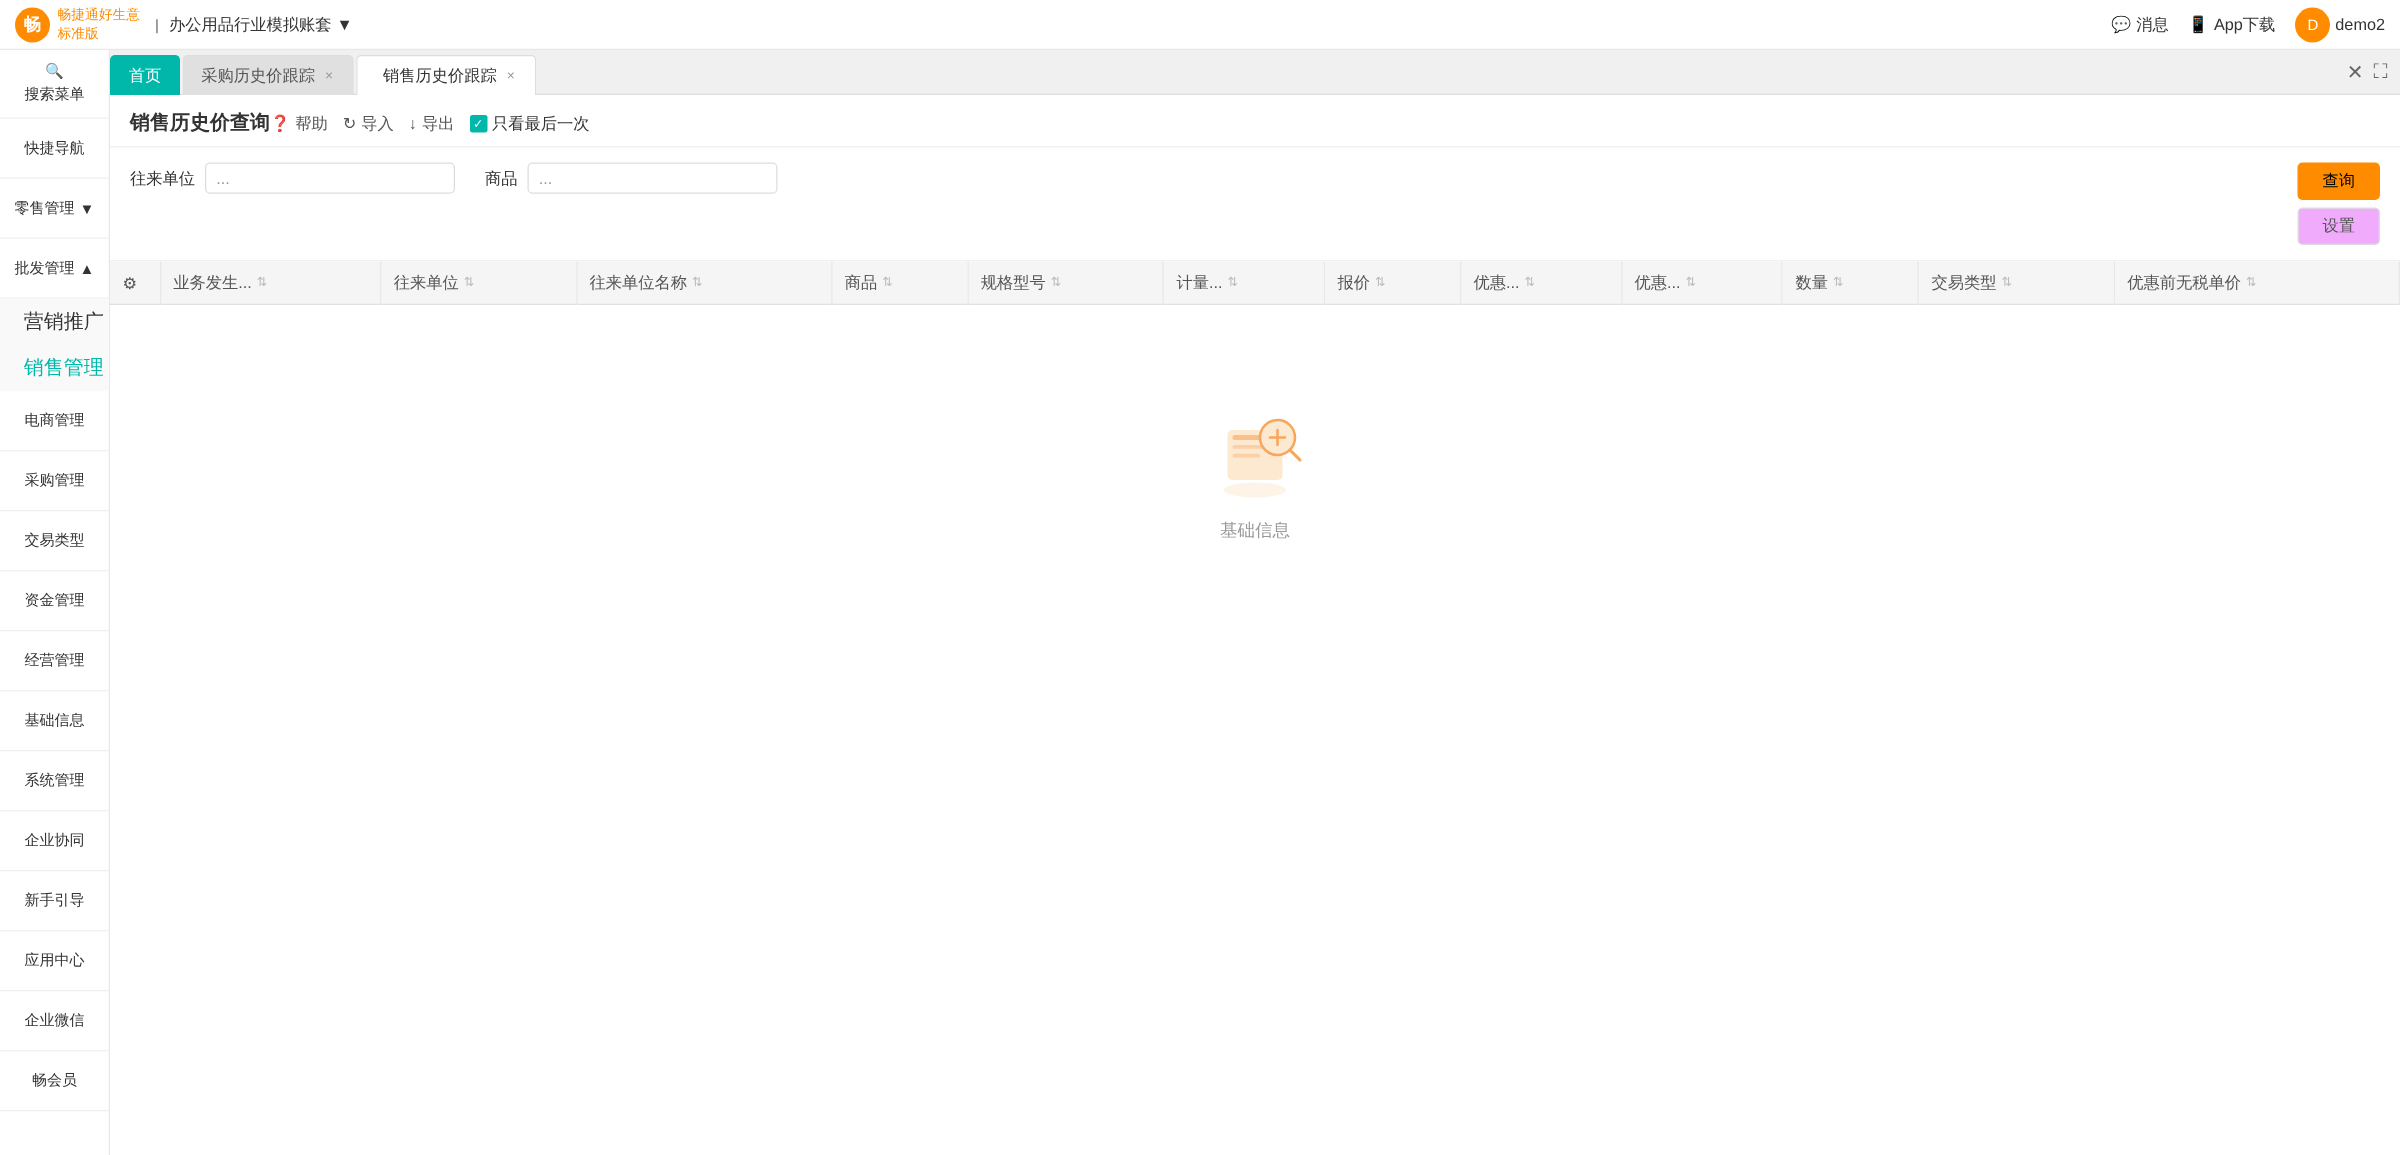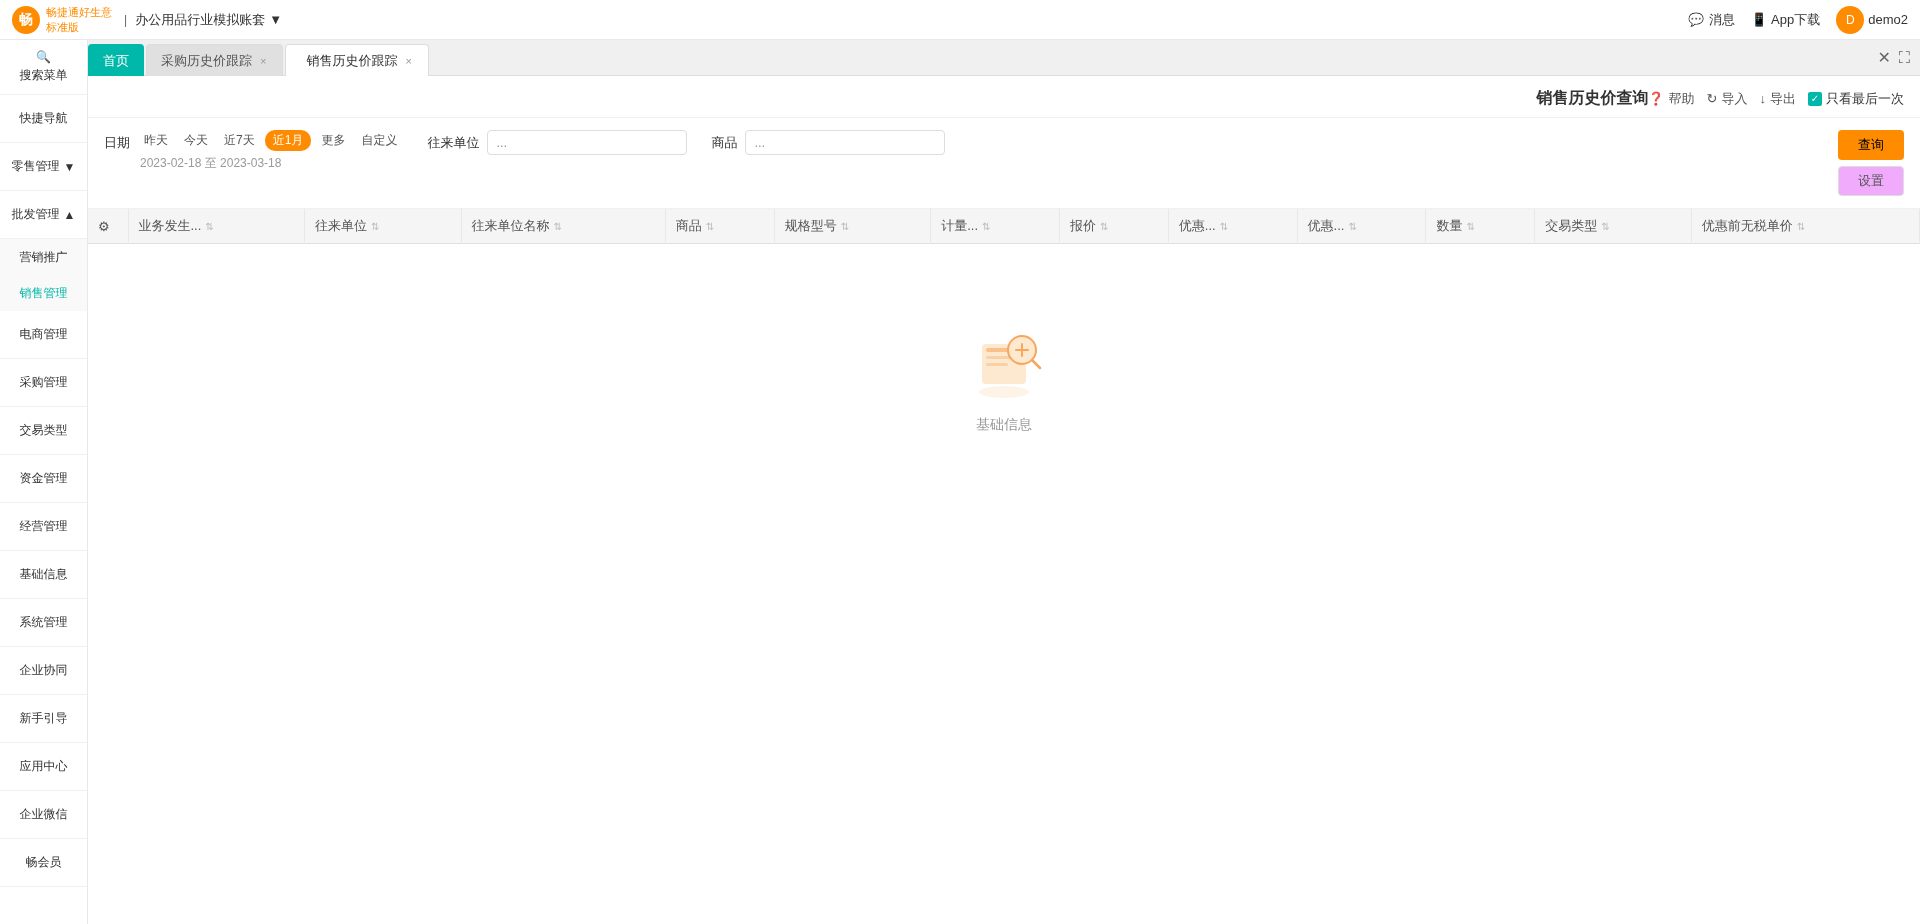--- a/index.html
+++ b/index.html
@@ -113,24 +113,24 @@
       gap: 3px;
     }
     .sidebar-item.has-arrow {
       flex-direction: row;
       justify-content: center;
       gap: 4px;
     }
     .sidebar-sub-item {
       display: flex;
       align-items: center;
-      justify-content: center;
+      justify-content: flex-end;
       padding: 8px 4px;
       cursor: pointer;
-      font-size: 12px;
+      font-size: 16px;
       color: #333;
       text-align: center;
       background: #f9f9f9;
       min-height: 36px;
     }
     .sidebar-sub-item.active { color: #00b8a9; }
 
     
     .content-area {
       flex: 1;
@@ -203,21 +203,21 @@
       flex: 1;
       background: #fff;
       overflow: auto;
       padding: 0;
     }
 
     
     .page-header {
       display: flex;
       align-items: center;
-      justify-content: flex-end;
+      justify-content: flex-start;
       padding: 12px 16px 8px;
       border-bottom: 1px solid #f0f0f0;
       font-family: Liberation Serif, serif;
     }
     .page-title {
       font-size: 16px;
       font-weight: bold;
       color: #333;
     }
     .page-actions {
@@ -529,34 +529,20 @@
             <span>导出</span>
           </div>
           <label class="checkbox-label">
             <div class="checkbox-checked">✓</div>
             <span>只看最后一次</span>
           </label>
         </div>
       </div>
 
       <div class="filter-bar">
-        <div class="filter-group">
-          <span class="filter-label">日期</span>
-          <div class="filter-date-group">
-            <div class="date-quick-btns">
-              <span class="date-quick-btn">昨天</span>
-              <span class="date-quick-btn">今天</span>
-              <span class="date-quick-btn">近7天</span>
-              <span class="date-quick-btn active">近1月</span>
-              <span class="date-quick-btn">更多</span>
-              <span class="date-quick-btn">自定义</span>
-            </div>
-            <div class="date-range-text">2023-02-18 至 2023-03-18</div>
-          </div>
-        </div>
 
         <div class="filter-group">
           <span class="filter-label">往来单位</span>
           <div class="filter-input">
             <span class="filter-input-dots">...</span>
           </div>
         </div>
 
         <div class="filter-group">
           <span class="filter-label">商品</span>

